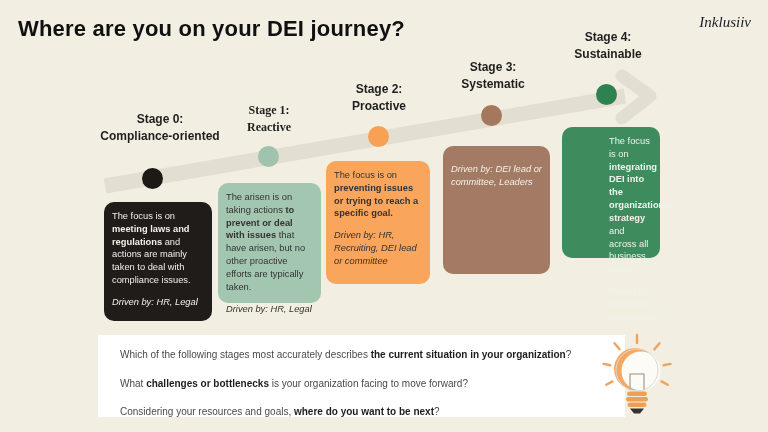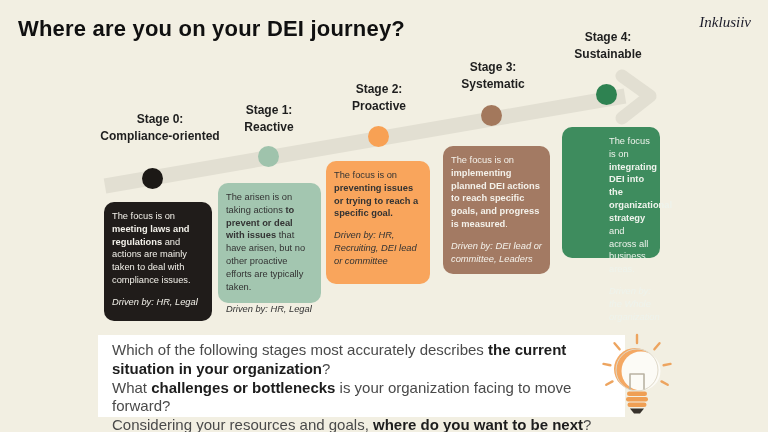--- a/index.html
+++ b/index.html
@@ -32,35 +32,35 @@
   }
   .card .body{margin:0;}
   .card .driven{margin:9px 0 0 0;font-style:italic;}
   .b{font-weight:700;}
   .card-s0{left:104px;top:202px;width:108px;height:119px;}
   .card-s1{left:218px;top:183px;width:103px;height:120px;}
   .card-s2{left:326px;top:161px;width:104px;height:123px;}
   .card-s3{left:443px;top:146px;width:107px;height:128px;}
   .card-s4{left:562px;top:127px;width:98px;height:131px;padding-left:47px;}
   .label-s0{left:98px;top:111px;width:124px;}
-  .label-s1{left:212px;top:102px;width:114px;}
+  .label-s1{left:212px;top:102px;width:114px;font-family:Liberation Serif, serif;}
   .label-s2{left:322px;top:81px;width:114px;}
   .label-s3{left:434px;top:59px;width:118px;}
   .label-s4{left:549px;top:29px;width:118px;}
   .dot-s0{left:142px;top:168px;}
   .dot-s1{left:258px;top:146px;}
   .dot-s2{left:368px;top:126px;}
   .dot-s3{left:481px;top:105px;}
   .dot-s4{left:596px;top:84px;}
   .qbox{
     position:absolute;left:98px;top:335px;width:527px;height:82px;z-index:2;
     background:#ffffff;box-sizing:border-box;padding:6px 14px;
     display:flex;flex-direction:column;justify-content:space-around;
   }
-  .q{margin:0;font-size:15px;color:#4a4a4a;line-height:1.25;}
+  .q{margin:8px;font-size:10px;color:#4a4a4a;line-height:1.25;}
   .qbox .b{color:#1d1d1d;}
   .bulb-svg{position:absolute;left:600px;top:332px;z-index:3;}
 </style>
 </head>
 <body>
 
 <div class="slide" style="background-color: rgb(242, 239, 226);">
 
   <h1 class="title">Where are you on your DEI journey?</h1>
   <div class="logo">Inklusiiv</div>
@@ -99,21 +99,20 @@
     <p class="body"><span>The focus is on </span><span class="b">preventing issues or trying to reach a specific goal.</span></p>
     <p class="driven">Driven by: HR, Recruiting, DEI lead or committee</p>
   </div>
 
   <div class="stage-label label-s3">
     <span>Stage 3:</span><br>
     <span>Systematic</span>
   </div>
   <div class="dot dot-s3" style="background-color: rgb(163, 120, 92);"></div>
   <div class="card card-s3" style="background-color: rgb(163, 122, 99); color: rgb(244, 241, 234);">
-    <p class="body"><span>The focus is on </span><span class="b">implementing planned DEI actions to reach specific goals, and progress is measured</span><span>.</span></p>
     <p class="driven">Driven by: DEI lead or committee, Leaders</p>
   </div>
 
   <div class="stage-label label-s4">
     <span>Stage 4:</span><br>
     <span>Sustainable</span>
   </div>
   <div class="dot dot-s4" style="background-color: rgb(46, 130, 81);"></div>
   <div class="card card-s4" style="background-color: rgb(62, 140, 94); color: rgb(238, 243, 236);">
     <p class="body"><span>The focus is on </span><span class="b">integrating DEI into the organizational strategy</span><span> and across all business areas.</span></p>

